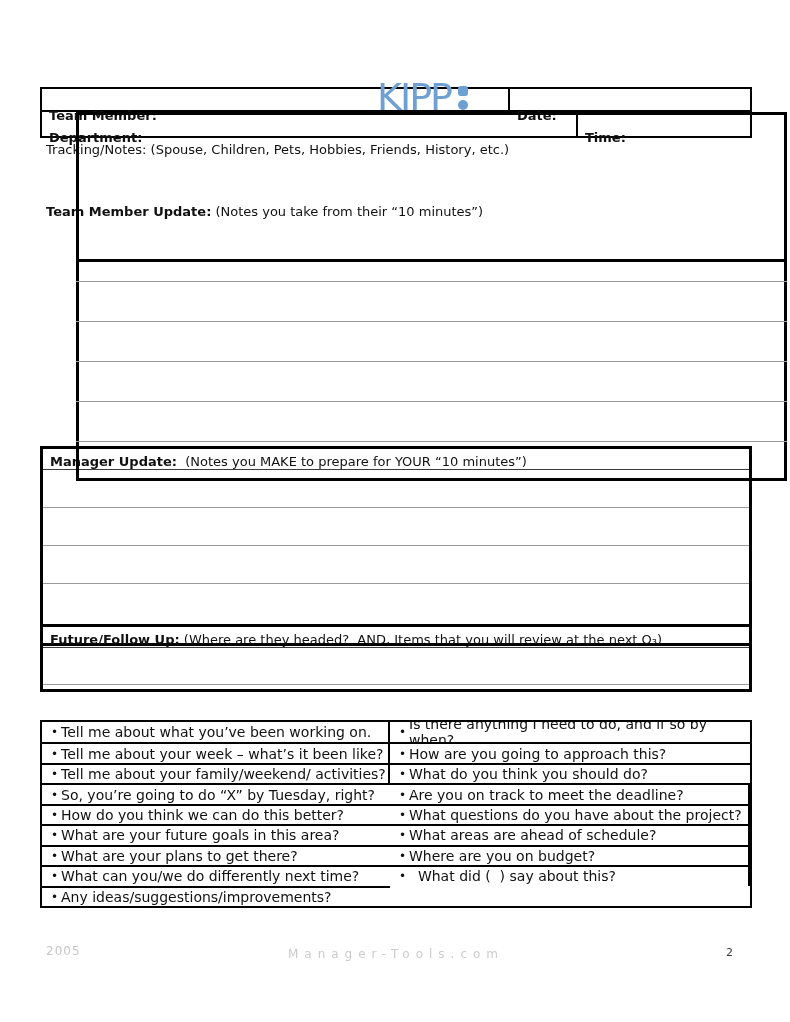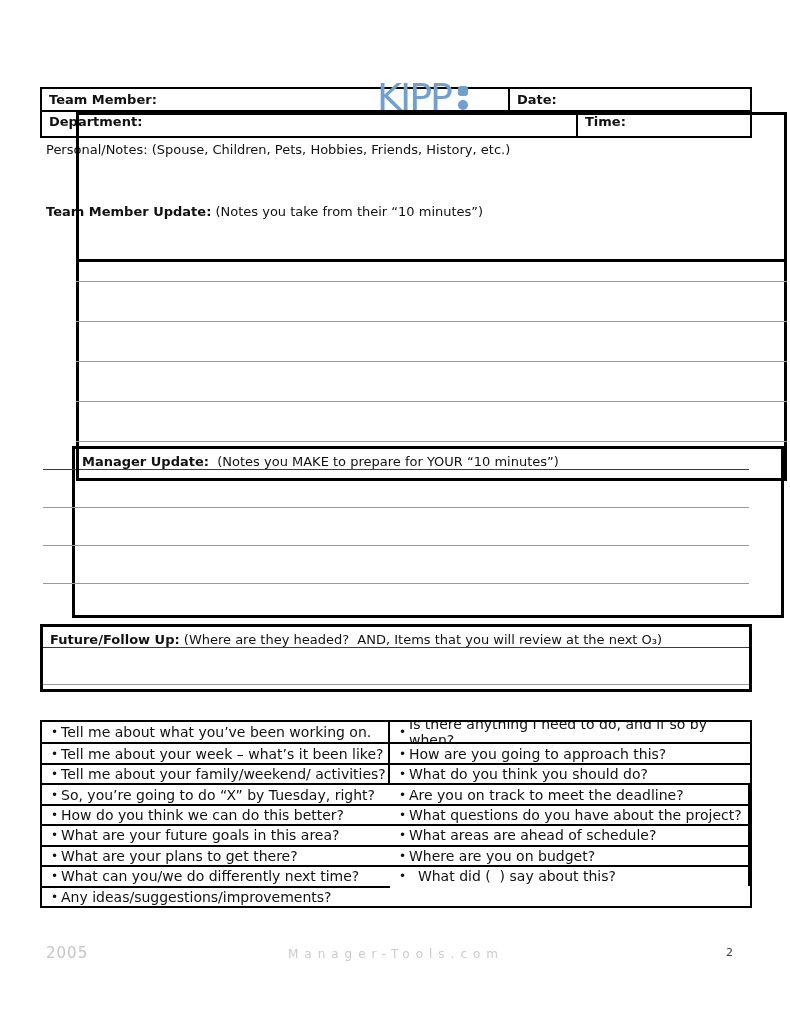--- a/index.html
+++ b/index.html
@@ -20,21 +20,21 @@
     border:2px solid #000; display:flex;
   }
   .row1 .cell-l { width:468px; border-right:2px solid #000; }
   .row1 .cell-r { flex:1; }
   .row2 {
     position:absolute; left:40px; top:111px; width:712px; height:27px;
     border:2px solid #000; border-top:none; display:flex;
   }
   .row2 .cell-l { width:536px; border-right:2px solid #000; }
   .row2 .cell-r { flex:1; }
-  .field-label { font-weight:bold; font-size:13px; padding:3px 0 0 7px; display:block; }
+  .field-label { font-weight:bold; font-size:13px; padding:3px 0 0 7px; display:block;margin-top:16px; }
   
   .kipp {
     position:absolute; left:377px; top:83px; height:28px; z-index:5;
     display:flex; align-items:center;
   }
   .kipp .word {
     font-size:38px; line-height:28px; font-weight:normal; letter-spacing:-2px;
   }
   .kipp .colon { display:flex; flex-direction:column; justify-content:flex-end; gap:4px; margin-left:7px; height:26px; padding-top:2px;}
   .kipp .dot { width:10px; height:10px; border-radius:3px; }
@@ -61,21 +61,21 @@
   .q-cell {
     display:flex; align-items:center; font-size:14px; border-top:2px solid #000;
     padding-left:6px; overflow:hidden;
   }
   .q-cell.first { border-top:none; }
   .q-cell.col-l { border-right:2px solid #000; }
   .q-cell .bullet { width:13px; flex:0 0 13px; text-align:center; font-size:12px; }
   .q-cell .bullet::before { content:"\2022"; }
   .q-text { white-space:pre-wrap; }
   
-  .footer-year { position:absolute; left:46px; top:944px; font-size:15px; color:#c6c6c6; letter-spacing:1px; }
+  .footer-year { position:absolute; left:46px; top:944px; font-size:12px; color:#c6c6c6; letter-spacing:1px; }
   .footer-site { position:absolute; left:40px; top:947px; width:712px; text-align:center;
                  font-size:12px; color:#cbcbcb; letter-spacing:6px; }
   .footer-page { position:absolute; left:726px; top:946px; font-size:11px; color:#3a3a3a; }
 </style>
 </head>
 <body>
 
 <div id="page">
 
 
@@ -98,34 +98,34 @@
   </div>
 
   <div class="kipp">
     <span class="word" id="kipp-word" style="color: rgb(111, 160, 210);">KIPP</span>
     <span class="colon">
       <span class="dot t" id="kipp-dot-t" style="background: rgb(111, 160, 210);"></span>
       <span class="dot b" id="kipp-dot-b" style="background: rgb(111, 160, 210);"></span>
     </span>
   </div>
 
-  <div class="doc-line" style="left:46px; top:142px;"><span>Personal/Notes:</span><span> (Spouse, Children, Pets, Hobbies, Friends, History, etc.)</span></div>
+  <div class="doc-line" style="left:46px; top:142px;"><span>Tracking/Notes:</span><span> (Spouse, Children, Pets, Hobbies, Friends, History, etc.)</span></div>
 
   <div class="doc-line" style="left:46px; top:204px;"><b>Team Member Update:</b><span> (Notes you take from their “10 minutes”)</span></div>
 
   <div class="overlay-rect"></div>
 
   <div class="hline" style="left:76px; top:259px; width:711px; height:3px; background:#000;"></div>
   <div class="hline" style="left:76px; top:281px; width:711px; height:1px; background:#9a9a9a;"></div>
   <div class="hline" style="left:76px; top:321px; width:711px; height:1px; background:#9a9a9a;"></div>
   <div class="hline" style="left:76px; top:361px; width:711px; height:1px; background:#9a9a9a;"></div>
   <div class="hline" style="left:76px; top:401px; width:711px; height:1px; background:#9a9a9a;"></div>
   <div class="hline" style="left:76px; top:441px; width:711px; height:1px; background:#9a9a9a;"></div>
 
-  <div class="section-box" style="top:446px; height:172px;margin-left:32px;">
+  <div class="section-box" style="top:446px; height:200px;">
     <div class="section-heading"><b>Manager Update:</b><span>  (Notes you MAKE to prepare for YOUR “10 minutes”)</span></div>
   </div>
   <div class="hline" style="left:43px; top:469px; width:706px; height:1px; background:#3c3c3c; z-index:3;"></div>
   <div class="hline" style="left:43px; top:507px; width:706px; height:1px; background:#9a9a9a; z-index:3;"></div>
   <div class="hline" style="left:43px; top:545px; width:706px; height:1px; background:#9a9a9a; z-index:3;"></div>
   <div class="hline" style="left:43px; top:583px; width:706px; height:1px; background:#9a9a9a; z-index:3;"></div>
 
   <div class="section-box" style="top:624px; height:68px;">
     <div class="section-heading"><b>Future/Follow Up:</b><span> (Where are they headed?  AND, Items that you will review at the next O₃)</span></div>
   </div>

